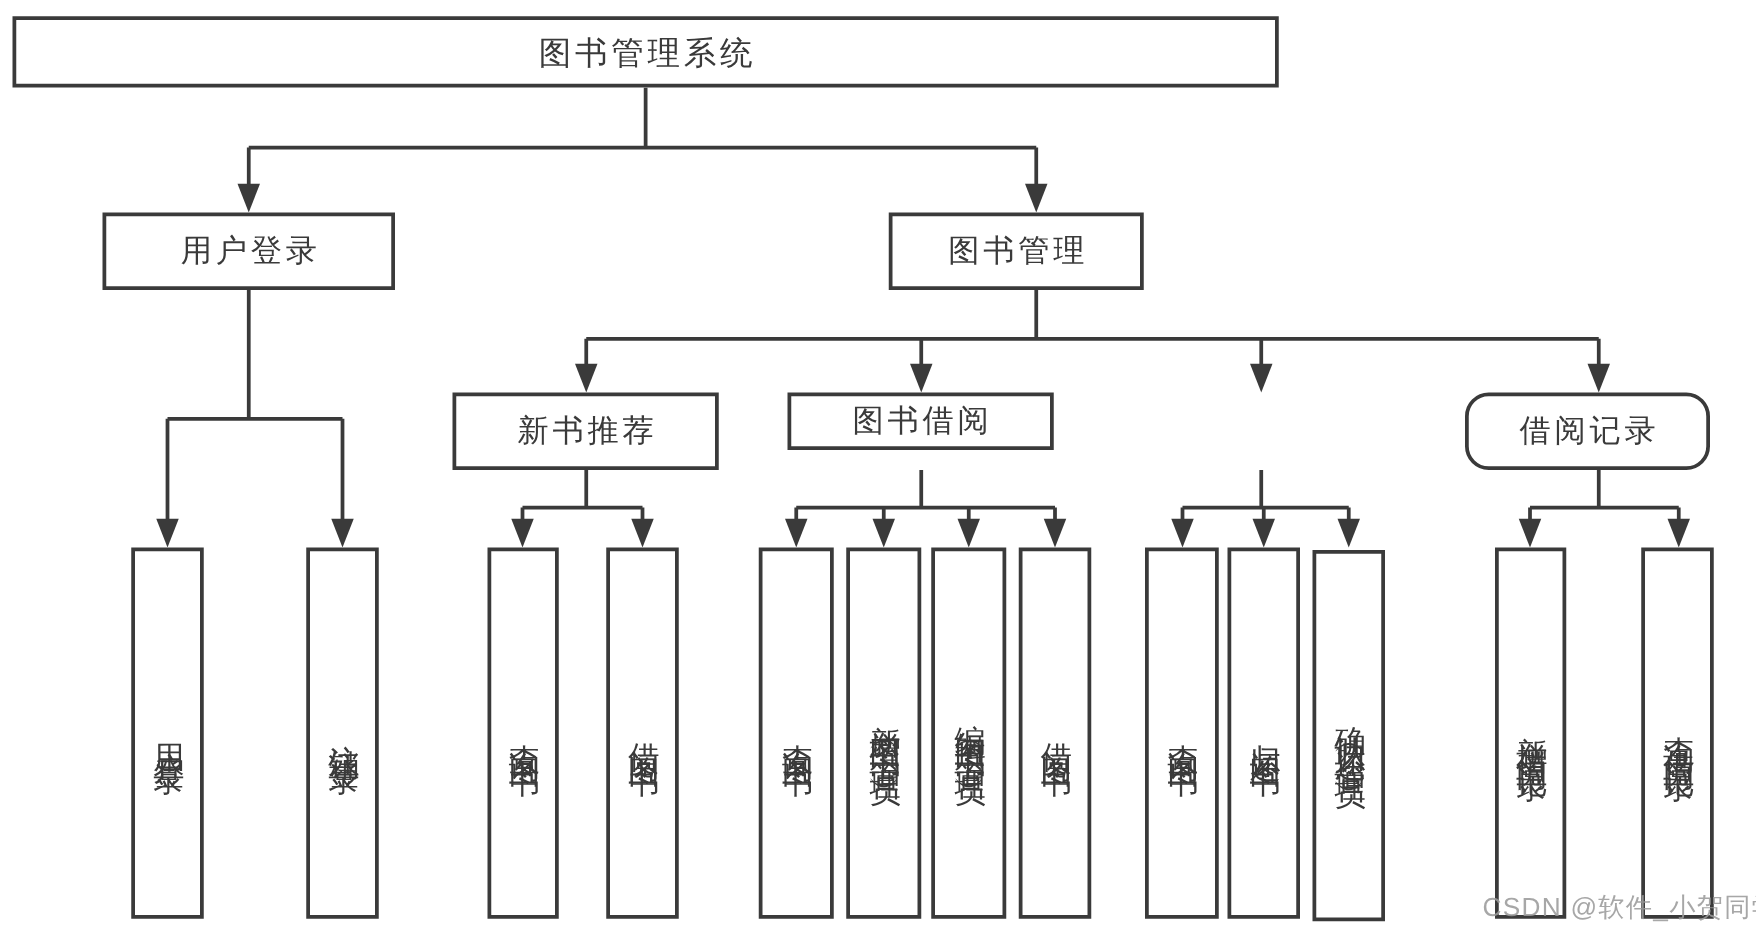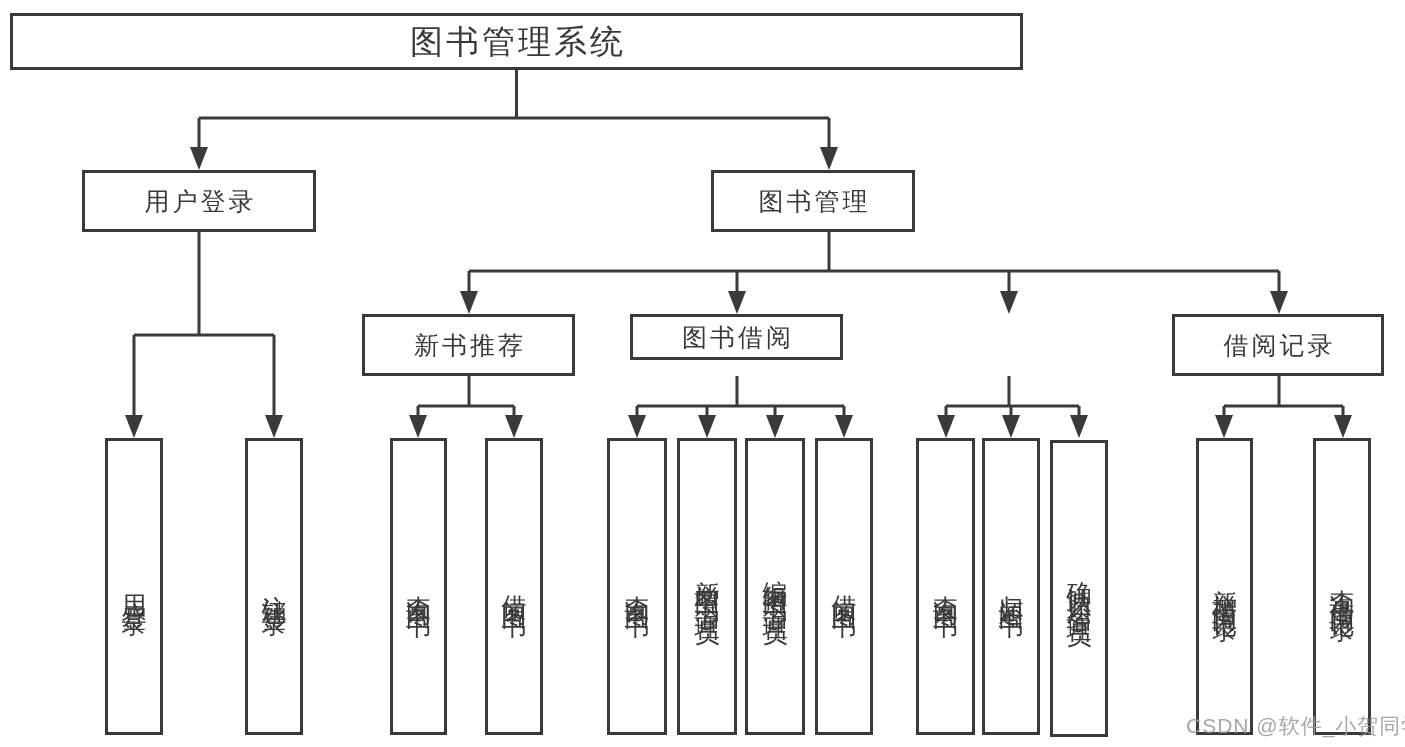--- a/index.html
+++ b/index.html
@@ -28,21 +28,21 @@
     justify-content: center;
     z-index: 2;
   }
   .h-label {
     font-size: 25px;
     letter-spacing: 3px;
     white-space: nowrap;
     line-height: 1;
     padding-left: 3px; 
   }
-  .root-box .h-label { font-size: 33px; }
+  .root-box .h-label { font-size: 26px; }
   .leaf span.v-label {
     writing-mode: vertical-rl;
     text-orientation: mixed;
     font-size: 25px;
     letter-spacing: 6px;
     line-height: 1;
     white-space: nowrap;
   }
   .watermark {
     position: absolute;
@@ -111,21 +111,21 @@
   <div class="box" style="left:711px; top:170px; width:204px; height:62px;">
     <span class="h-label">图书管理</span>
   </div>
 
   <div class="box" style="left:362px; top:314px; width:213px; height:62px;">
     <span class="h-label">新书推荐</span>
   </div>
   <div class="box" style="left:630px; top:314px; width:213px; height:46px;">
     <span class="h-label">图书借阅</span>
   </div>
-  <div class="box" style="left:1172px; top:314px; width:212px; height:62px;">
+  <div class="box" style="left:1172px; top:314px; width:196px; height:62px;border-radius:19px;">
     <span class="h-label">借阅记录</span>
   </div>
 
   <div class="box leaf" style="left:105px; top:438px; width:58px; height:297px;">
     <span class="v-label">用户登录</span>
   </div>
   <div class="box leaf" style="left:245px; top:438px; width:58px; height:297px;">
     <span class="v-label">注销登录</span>
   </div>
 

